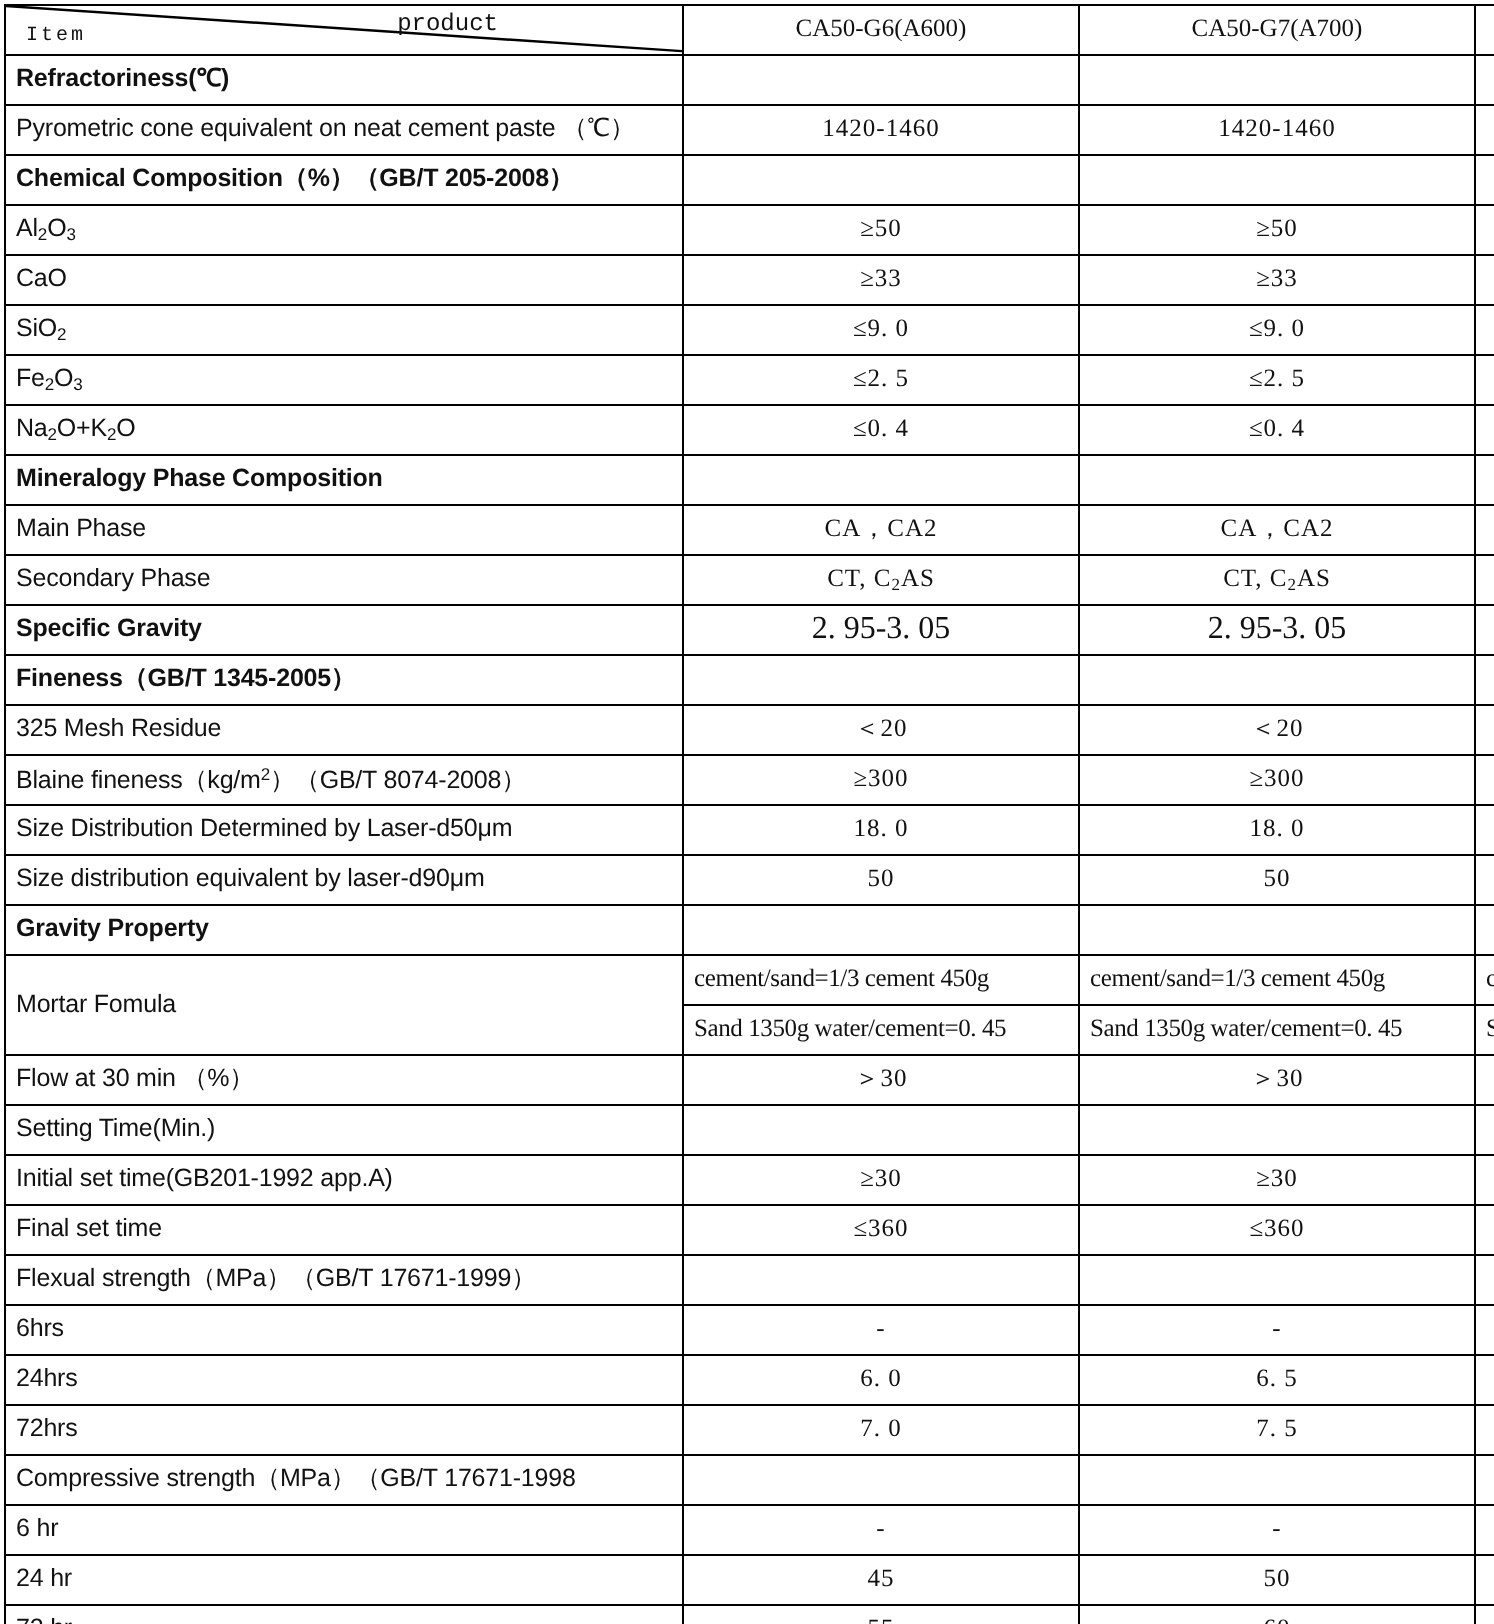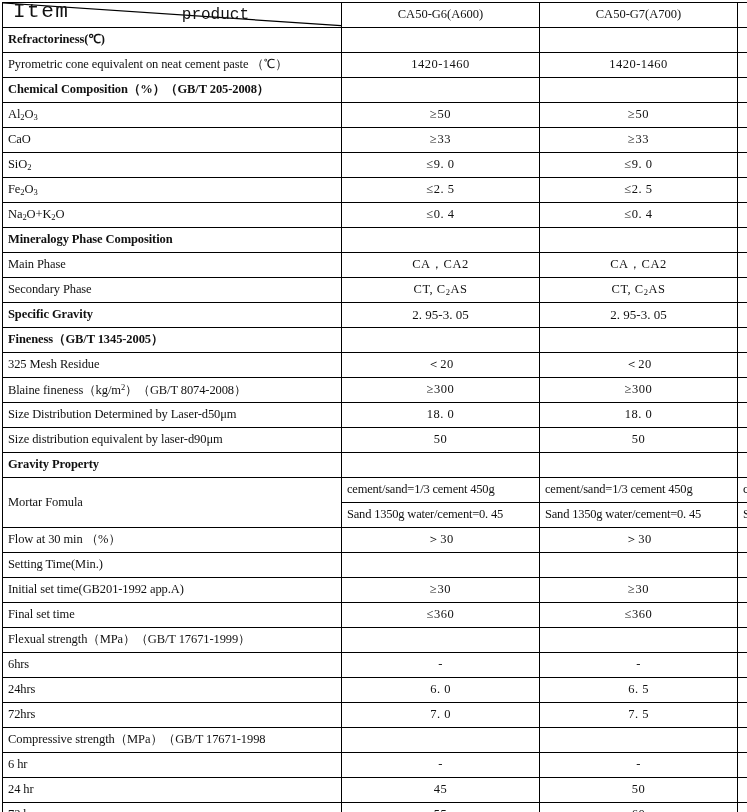--- a/index.html
+++ b/index.html
@@ -38,32 +38,32 @@
     height: 24px;
     font-size: 12.5px;
     line-height: 1.25;
     vertical-align: middle;
     white-space: nowrap;
     overflow: hidden;
   }
   
   td.item {
     text-align: left;
-    font-family: Liberation Serif, serif;
+    font-family: Liberation Sans, sans-serif;
     letter-spacing: -0.1px;
   }
   
   td.val {
     text-align: center;
     font-family: "Liberation Serif", "DejaVu Serif", serif;
     font-size: 15px;
     letter-spacing: 0.5px;
   }
   td.val.small {
-    font-size: 13px;
+    font-size: 16px;
     letter-spacing: 0;
     font-family: "Liberation Serif", "DejaVu Serif", serif;
   }
 
   
   td.section {
     font-weight: bold;
   }
   td.bigsection {
     font-weight: bold;
@@ -81,28 +81,28 @@
     position: absolute;
     inset: 0;
     width: 100%;
     height: 100%;
     display: block;
   }
   td.corner .lbl-product {
     position: absolute;
     right: 92px;
     top: 2px;
-    font-size: 16px;
+    font-size: 12px;
     font-family: "Liberation Mono", "DejaVu Sans Mono", monospace;
   }
   td.corner .lbl-item {
     position: absolute;
     left: 10px;
     bottom: 2px;
-    font-size: 21px;
+    font-size: 10px;
     letter-spacing: 1.5px;
     font-family: "Liberation Mono", "DejaVu Sans Mono", monospace;
   }
   td.hdr {
     text-align: center;
     font-family: "Liberation Serif", "DejaVu Serif", serif;
     font-size: 15px;
     height: 34px;
     margin-top: 44px;
   }

